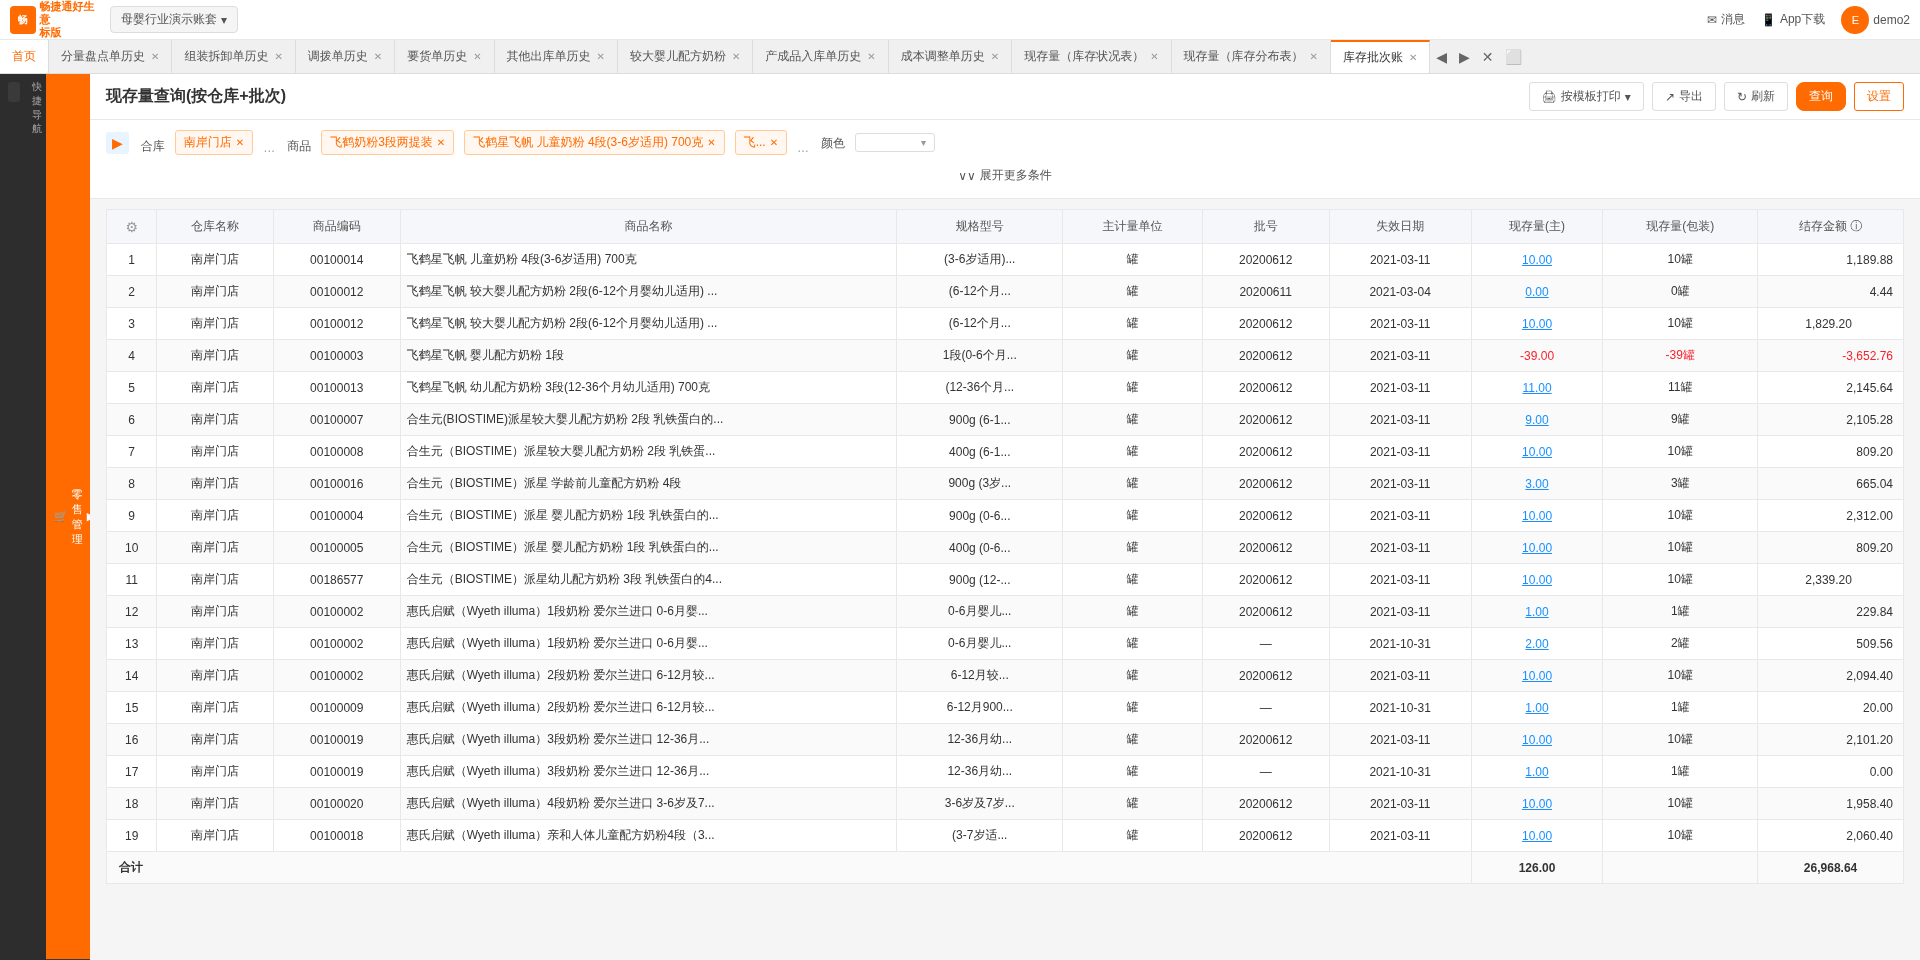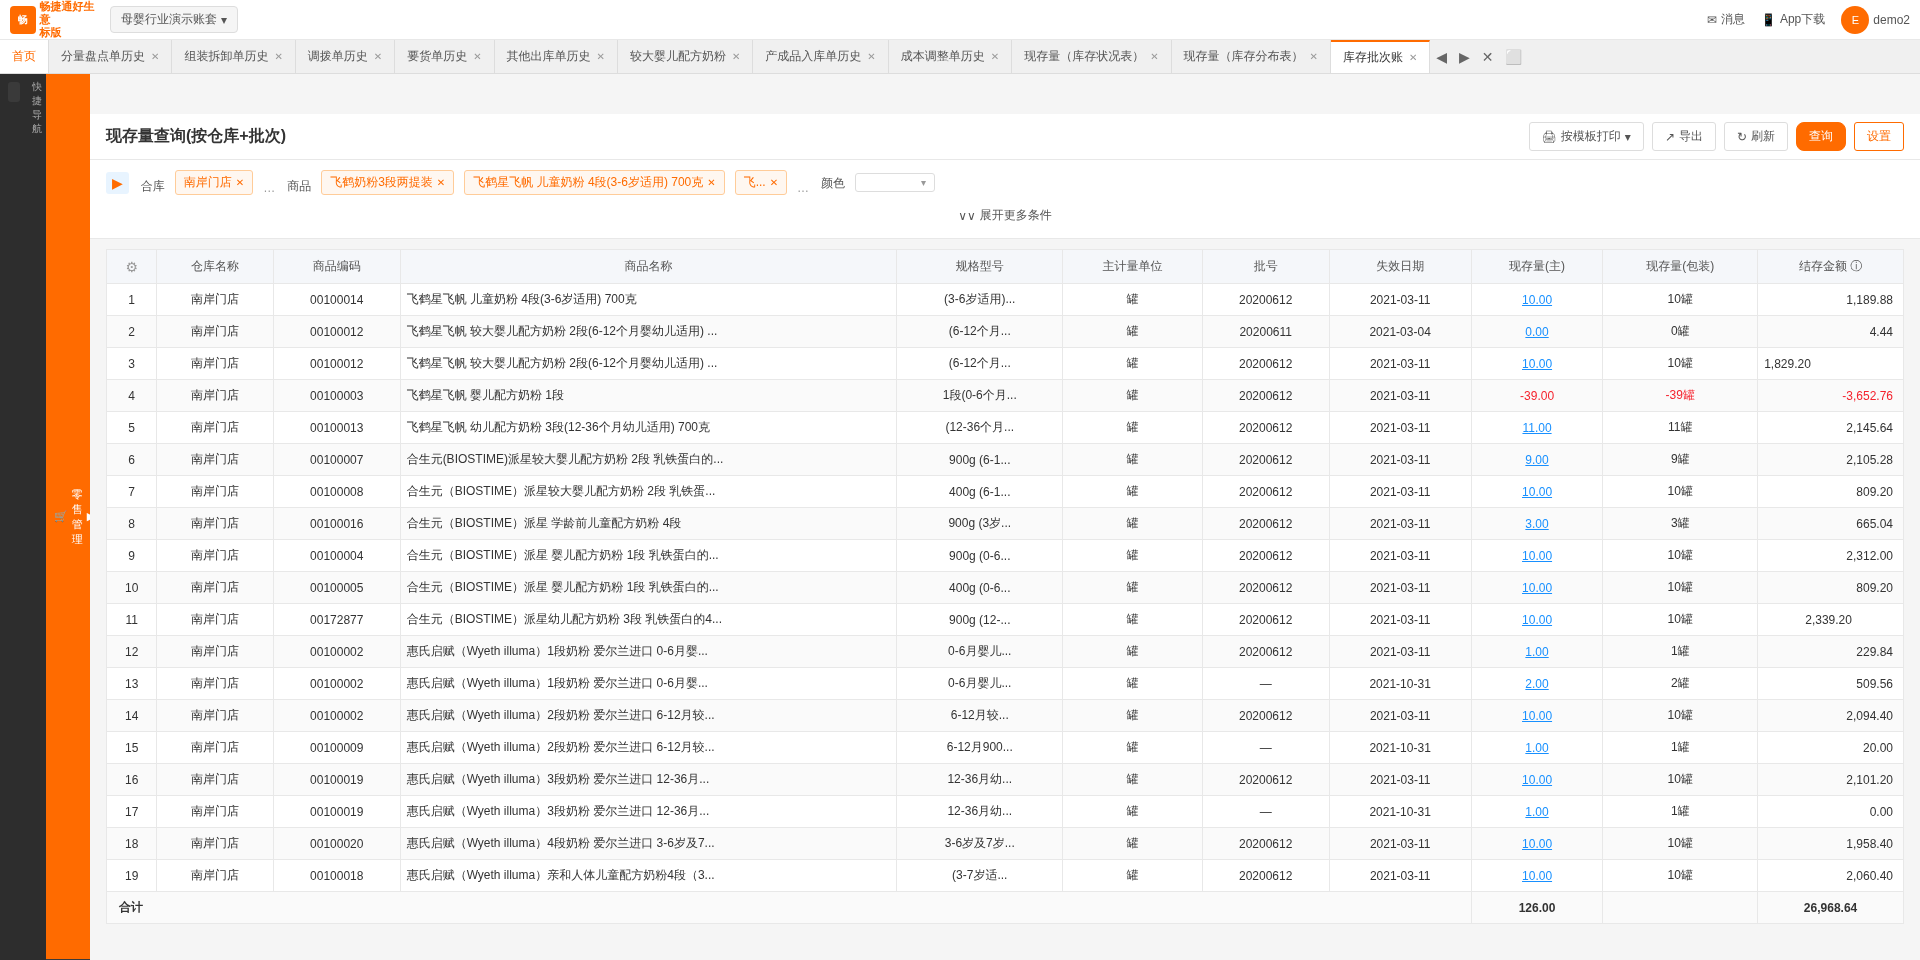--- a/index.html
+++ b/index.html
@@ -29,21 +29,21 @@
 
     
     .sidebar { width: 90px; background: #2d2d2d; display: flex; flex-direction: row; overflow-y: auto; }
     .sidebar-item { display: flex; flex-direction: column; align-items: center; padding: 12px 4px; cursor: pointer; color: #aaa; font-size: 11px; gap: 4px; border-bottom: 1px solid #3a3a3a; }
     .sidebar-item.active { background: #ff6b00; color: #fff; }
     .sidebar-search { padding: 8px; }
     .sidebar-search input { width: 100%; background: #3a3a3a; border: none; border-radius: 3px; padding: 4px 6px; color: #aaa; font-size: 11px; }
     .sidebar-quick { padding: 6px 4px; text-align: center; font-size: 10px; color: #aaa; cursor: pointer; }
 
     
-    .content { flex: 1; display: flex; flex-direction: column; overflow: hidden; background: #f5f5f5; margin-top: 40px; }
+    .content { flex: 1; display: flex; flex-direction: column; overflow: hidden; background: #f5f5f5; }
 
     
     .page-header { background: #fff; padding: 8px 16px; display: flex; align-items: center; justify-content: space-between; border-bottom: 1px solid #e8e8e8; }
     .page-title { font-size: 16px; font-weight: bold; color: #333; }
     .page-actions { display: flex; align-items: center; gap: 8px; }
     .btn { padding: 5px 12px; border-radius: 3px; border: 1px solid #ddd; background: #fff; cursor: pointer; font-size: 12px; color: #555; display: flex; align-items: center; gap: 4px; }
     .btn-primary { background: #ff6b00; color: #fff; border-color: #ff6b00; border-radius: 8px; }
     .btn-outline { background: #fff; border: 1px solid #ff6b00; color: #ff6b00; }
 
     
@@ -354,21 +354,21 @@
       <td class="row-num">3</td>
       <td>南岸门店</td>
       <td>00100012</td>
       <td style="text-align:left; max-width:260px; overflow:hidden; text-overflow:ellipsis;">飞鹤星飞帆 较大婴儿配方奶粉 2段(6-12个月婴幼儿适用) ...</td>
       <td>(6-12个月...</td>
       <td>罐</td>
       <td>20200612</td>
       <td>2021-03-11</td>
       <td class="num-link">10.00</td>
       <td class="">10罐</td>
-      <td class="" style="text-align:left; padding-right:10px;">1,829.20</td>
+      <td class="" style="text-align:center; padding-right:10px;">1,829.20</td>
     </tr>
             <tr style="background: rgb(250, 250, 250);">
       <td class="row-num">4</td>
       <td>南岸门店</td>
       <td>00100003</td>
       <td style="text-align:left; max-width:260px; overflow:hidden; text-overflow:ellipsis;">飞鹤星飞帆 婴儿配方奶粉 1段</td>
       <td>1段(0-6个月...</td>
       <td>罐</td>
       <td>20200612</td>
       <td>2021-03-11</td>
@@ -450,21 +450,21 @@
       <td>罐</td>
       <td>20200612</td>
       <td>2021-03-11</td>
       <td class="num-link">10.00</td>
       <td class="">10罐</td>
       <td class="" style="text-align:right; padding-right:10px;">809.20</td>
     </tr>
             <tr style="background: rgb(255, 255, 255);">
       <td class="row-num">11</td>
       <td>南岸门店</td>
-      <td>00172877</td>
+      <td>00186577</td>
       <td style="text-align:left; max-width:260px; overflow:hidden; text-overflow:ellipsis;">合生元（BIOSTIME）派星幼儿配方奶粉 3段 乳铁蛋白的4...</td>
       <td>900g (12-...</td>
       <td>罐</td>
       <td>20200612</td>
       <td>2021-03-11</td>
       <td class="num-link">10.00</td>
       <td class="">10罐</td>
       <td class="" style="padding-right:10px;">2,339.20</td>
     </tr>
             <tr style="background: rgb(250, 250, 250);">

